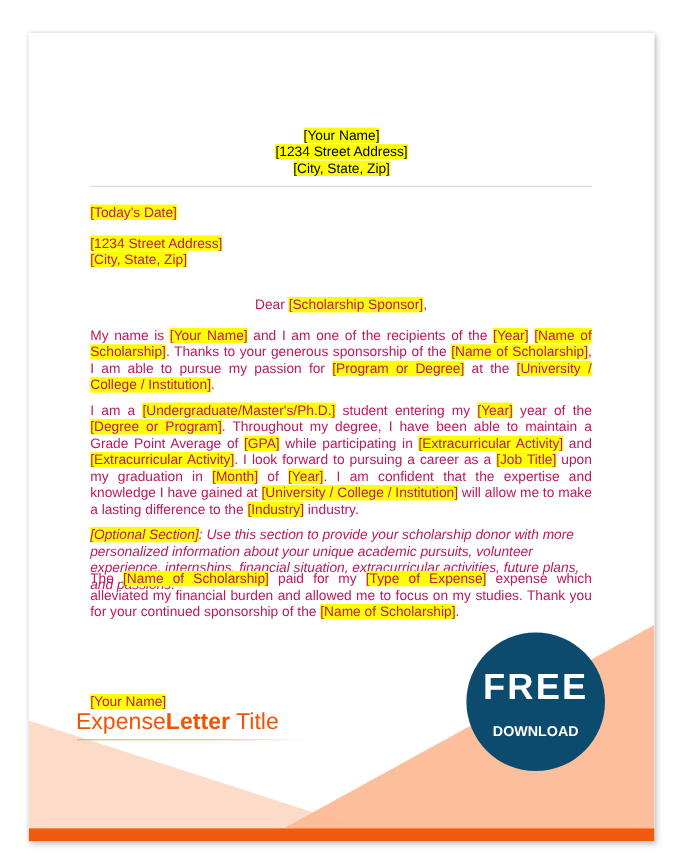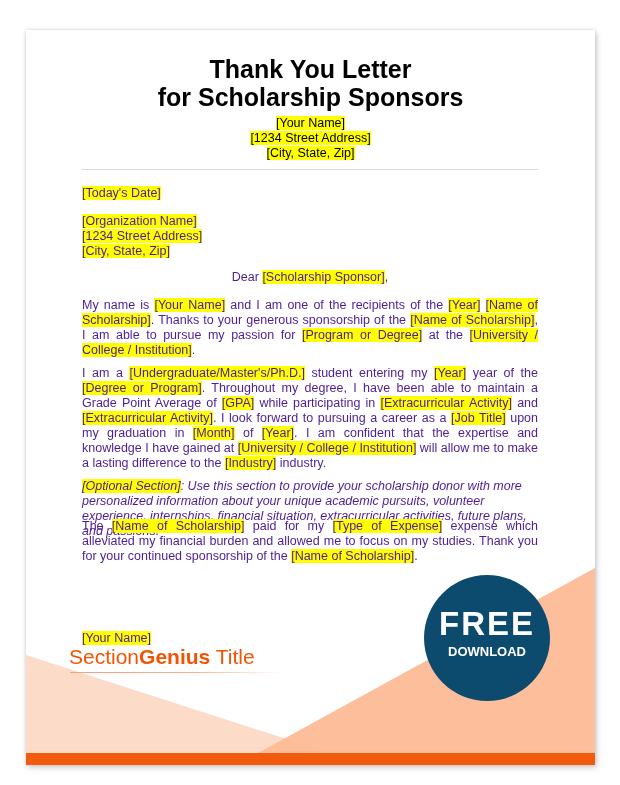--- a/index.html
+++ b/index.html
@@ -21,31 +21,31 @@
       position: absolute; left: 0; top: 86px; width: 100%; text-align: center;
       font-size: 12.5px; line-height: 15px; color: #000;
     }
     .hl { background: #ffff00; }
     .divider {
       position: absolute; left: 56px; top: 139px; width: 456px; height: 0;
       border-top: 1.5px solid #d9d9d9;
     }
     .body-text {
       position: absolute; left: 56px; width: 456px;
-      font-size: 12.5px; line-height: 15px; color: #4c1d95;
+      font-size: 12.5px; line-height: 15px; color: #be185d;
     }
     .justify { text-align: justify; }
     .italic { font-style: italic; }
     .shape { position: absolute; }
     .circle {
       position: absolute; left: 398px; top: 545px; width: 126px; height: 126px;
       border-radius: 50%; background: #0c4a6e; color: #fff; text-align: center;
     }
     .circle .free { font-weight: bold; font-size: 33px; line-height: 33px; margin-top: 32px; letter-spacing: 2px; }
-    .circle .dl { font-weight: bold; font-size: 13px; line-height: 15px; margin-top: 4px; }
+    .circle .dl { font-weight: bold; font-size: 13px; line-height: 15px; margin-top: 17px; }
     .brand {
       position: absolute; left: 43px; top: 615px; font-size: 21px; line-height: 24px; color: #f25405;
     }
     .brand b { font-weight: bold; }
     .brand-line {
       position: absolute; left: 44px; top: 642px; width: 210px; height: 1px;
       background: linear-gradient(to right, #f5a078 0%, #f7b08e 60%, rgba(255,255,255,0) 100%);
     }
     .bottom-bar {
       position: absolute; left: 0; top: 723px; width: 100%; height: 12px; background: #f25a0e;
@@ -54,39 +54,34 @@
 </head>
 <body>
 
 <div class="page">
 
   <svg class="shape" width="569" height="735" style="left:0;top:0;">
     <polygon points="0,625 304,723 0,723" fill="#fcdcc9"></polygon>
     <polygon points="232,723 569,538 569,723" fill="#fdbb97" opacity="0.95"></polygon>
   </svg>
 
-  <div class="title">
-    <div>Thank You Letter</div>
-    <div>for Scholarship Sponsors</div>
-  </div>
 
   <div class="header-addr">
     <div><span class="hl">[Your Name]</span></div>
     <div><span class="hl">[1234 Street Address]</span></div>
     <div><span class="hl">[City, State, Zip]</span></div>
   </div>
 
   <div class="divider"></div>
 
   <div class="body-text" style="top:156px;">
     <span class="hl">[Today's Date]</span>
   </div>
 
   <div class="body-text" style="top:184px;">
-    <div><span class="hl">[Organization Name]</span></div>
     <div><span class="hl">[1234 Street Address]</span></div>
     <div><span class="hl">[City, State, Zip]</span></div>
   </div>
 
   <div class="body-text" style="top:240px;text-align:center;">
     <span>Dear </span><span class="hl">[Scholarship Sponsor]</span><span>,</span>
   </div>
 
   <div class="body-text justify" style="top:268px;"><span>My name is </span><span class="hl">[Your Name]</span><span> and I am one of the recipients of the </span><span class="hl">[Year]</span><span> </span><span class="hl">[Name of Scholarship]</span><span>. Thanks to your generous sponsorship of the </span><span class="hl">[Name of Scholarship]</span><span>, I am able to pursue my passion for </span><span class="hl">[Program or Degree]</span><span> at the </span><span class="hl">[University / College / Institution]</span><span>.</span></div>
 
@@ -95,21 +90,21 @@
   <div class="body-text italic" style="top:449px;"><span class="hl">[Optional Section]</span><span>: Use this section to provide your scholarship donor with more personalized information about your unique academic pursuits, volunteer experience, internships, financial situation, extracurricular activities, future plans, and passions.</span></div>
 
   <div class="body-text justify" style="top:489px;"><span>The </span><span class="hl">[Name of Scholarship]</span><span> paid for my </span><span class="hl">[Type of Expense]</span><span> expense which alleviated my financial burden and allowed me to focus on my studies. Thank you for your continued sponsorship of the </span><span class="hl">[Name of Scholarship]</span><span>.</span></div>
 
 
   <div class="body-text" style="top:601px;">
     <span class="hl">[Your Name]</span>
   </div>
 
   <div class="brand">
-    <span>Section</span><b>Genius</b><span> Title</span>
+    <span>Expense</span><b>Letter</b><span> Title</span>
   </div>
   <div class="brand-line"></div>
 
   <div class="circle">
     <div class="free">FREE</div>
     <div class="dl">DOWNLOAD</div>
   </div>
 
   <div class="bottom-bar"></div>
 </div>

